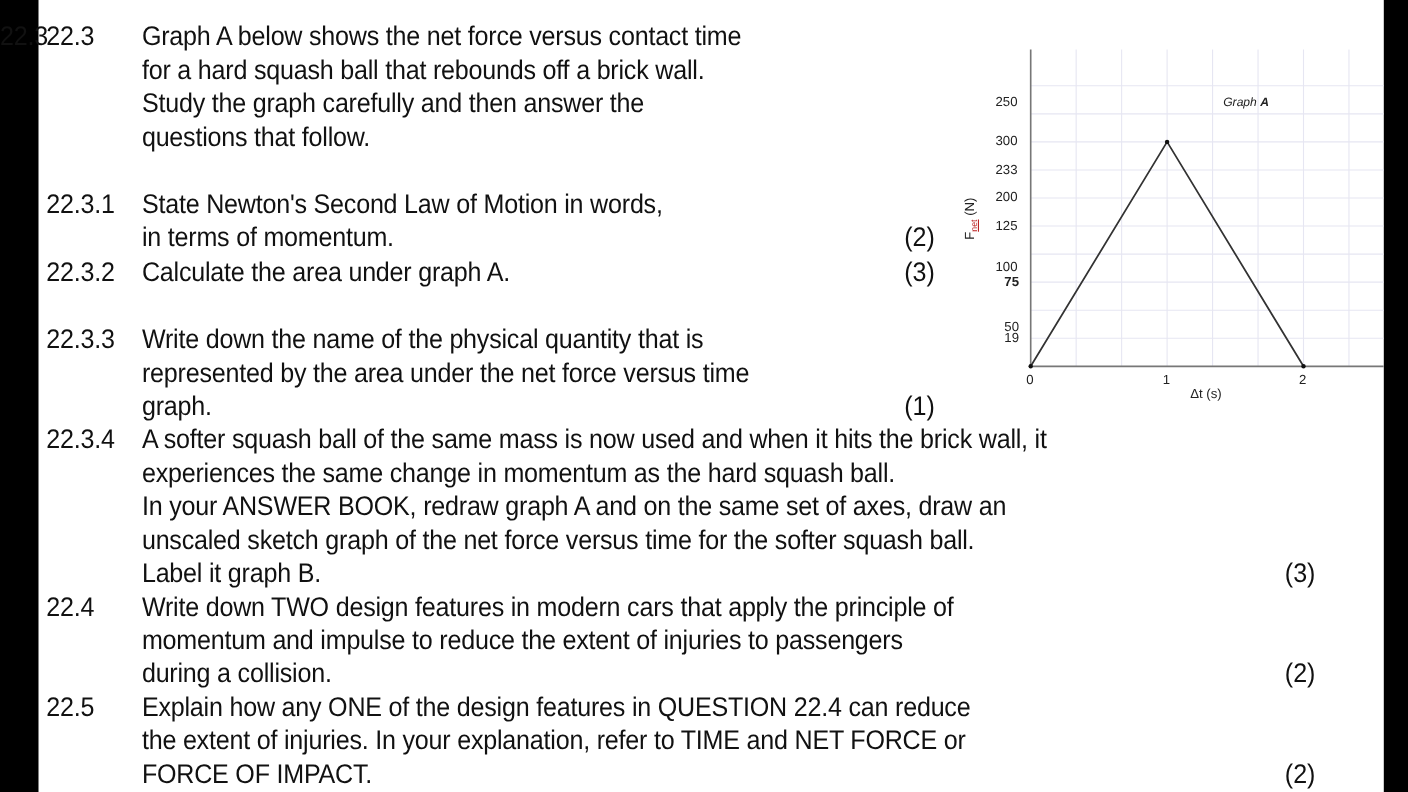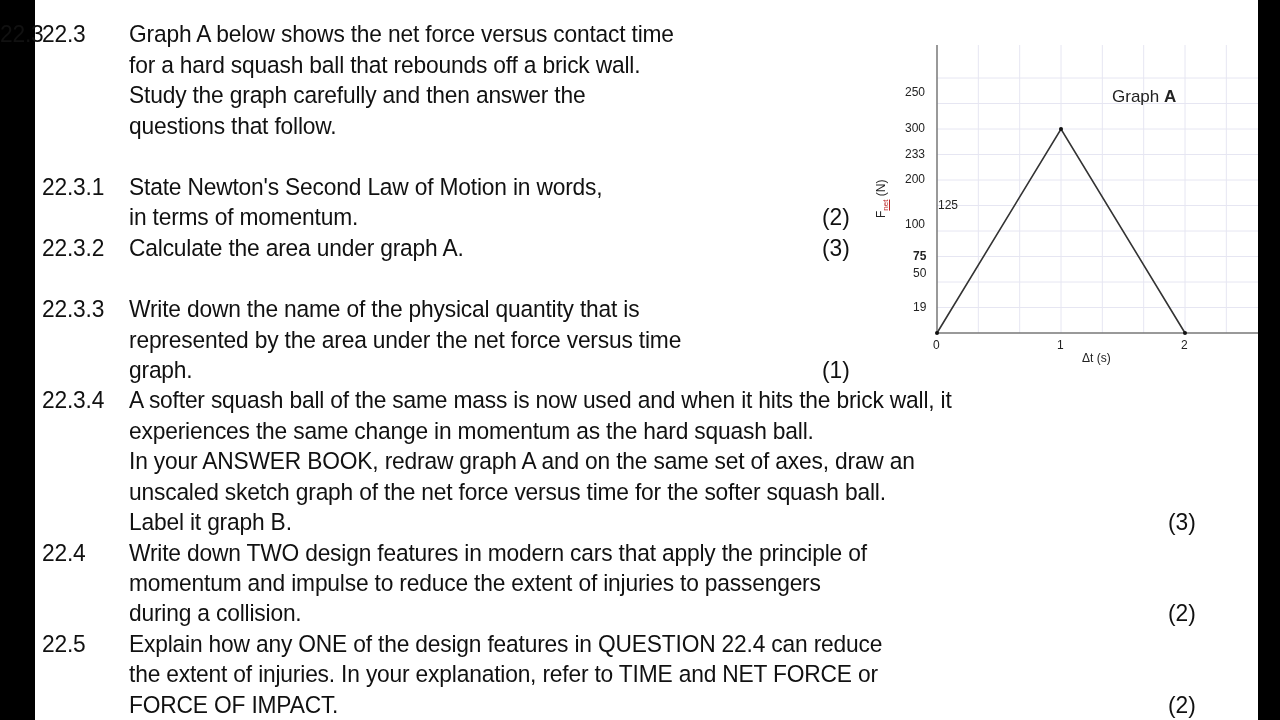--- a/index.html
+++ b/index.html
@@ -98,35 +98,35 @@
     <polyline id="seriesA" fill="none" stroke="#333" stroke-width="1.6" points="67,303 191,99 315,303"></polyline>
     <g id="pts" fill="#111">
         <circle cx="67" cy="303" r="2"></circle>
         <circle cx="191" cy="99" r="2"></circle>
         <circle cx="315" cy="303" r="2"></circle>
       </g>
   </svg>
 
   <div id="yticks">
       <div class="tick" style="left: 43px; top: 269.5px;">19</div>
-      <div class="tick" style="left: 43px; top: 236px; text-align: center;">50</div>
+      <div class="tick" style="left: 43px; top: 260px; text-align: center;">50</div>
       <div class="tick" style="left: 43px; top: 218.5px; font-weight: bold;">75</div>
-      <div class="tick" style="left: 35px; top: 187px; text-align: center;">100</div>
-      <div class="tick" style="left: 35px; top: 167.5px; margin-left: 33px;">125</div>
+      <div class="tick" style="left: 35px; top: 205px; text-align: center;">100</div>
+      <div class="tick" style="left: 35px; top: 167.5px;">125</div>
       <div class="tick" style="left: 35px; top: 142px;">200</div>
       <div class="tick" style="left: 35px; top: 116.5px;">233</div>
       <div class="tick" style="left: 35px; top: 91px;">300</div>
       <div class="tick" style="left: 35px; top: 40px; margin-top: 15px;">250</div>
     </div>
   <div id="xticks">
       <div class="tick" style="left: 63px; top: 308px;">0</div>
       <div class="tick" style="left: 187px; top: 308px;">1</div>
       <div class="tick" style="left: 311px; top: 308px;">2</div>
     </div>
 
-  <div class="tick" style="left:242px;top:57px;font-size:17px;">
+  <div class="tick" style="left:242px;top:57px;font-size:11px;font-style:italic;">
     <span>Graph <b>A</b></span>
   </div>
   <div class="tick" style="left:212px;top:321px;font-size:12px;">Δt (s)</div>
   <div style="position:absolute;left:4px;top:188px;transform:rotate(-90deg);transform-origin:left top;font-size:12px;white-space:nowrap;color:#222;">
     <span>F</span><sub style="font-size:8px;color:#b22;text-decoration:underline;">net</sub><span> (N)</span>
   </div>
 </div>
 
 </body></html>

